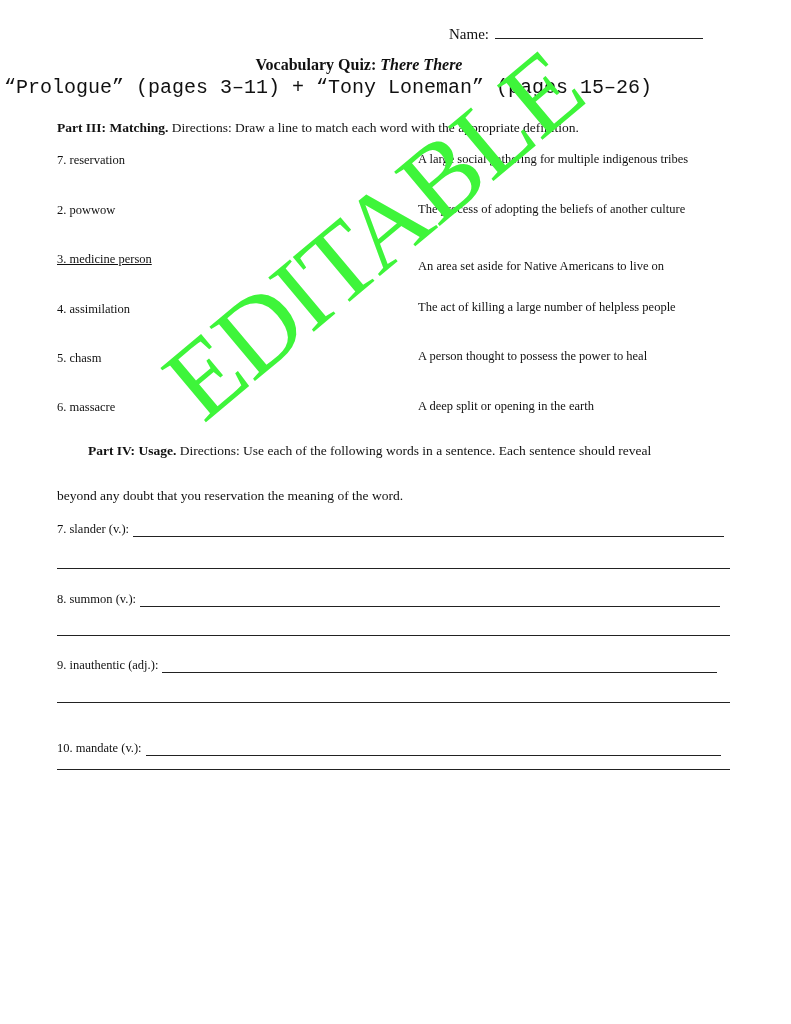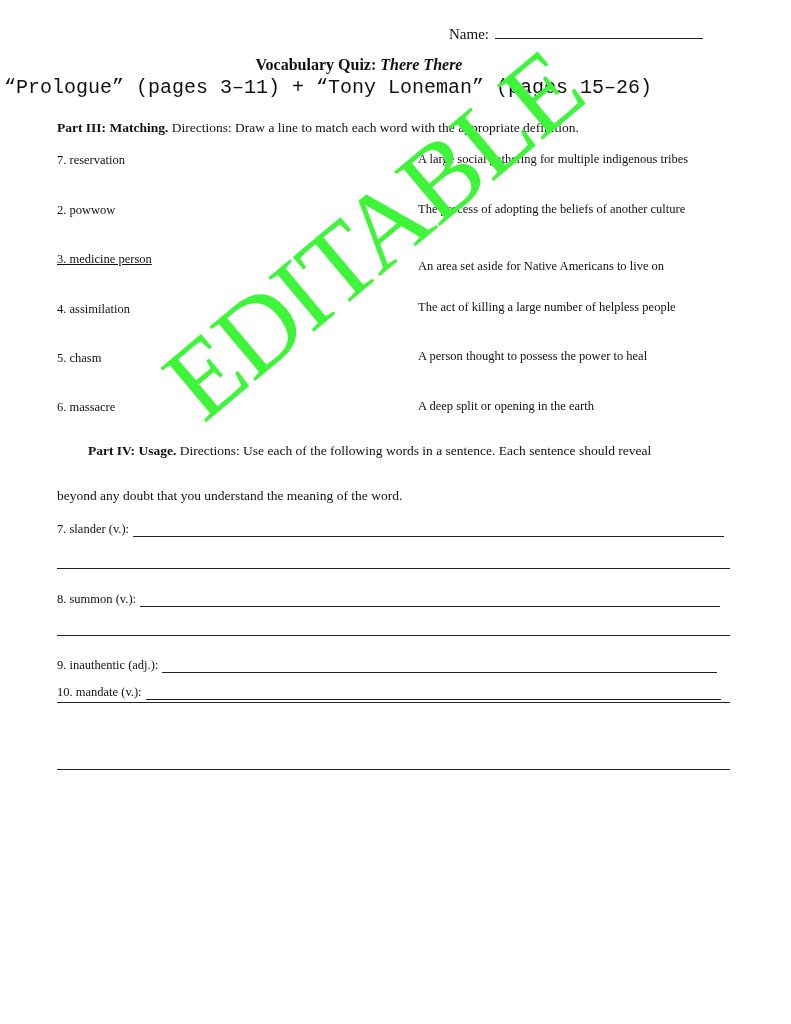--- a/index.html
+++ b/index.html
@@ -56,41 +56,41 @@
 <div class="abs def" style="top:202px;">The process of adopting the beliefs of another culture</div>
 <div class="abs def" style="top:259px;">An area set aside for Native Americans to live on</div>
 <div class="abs def" style="top:300px;">The act of killing a large number of helpless people</div>
 <div class="abs def" style="top:349px;">A person thought to possess the power to heal</div>
 <div class="abs def" style="top:399px;">A deep split or opening in the earth</div>
 
 <div class="abs section-head" style="top:443px;margin-left:31px;">
   <b>Part IV: Usage.</b>
   <span>Directions: Use each of the following words in a sentence.  Each sentence should reveal</span>
 </div>
-<div class="abs section-head" style="top:488px;">beyond any doubt that you understand the meaning of the word.</div>
+<div class="abs section-head" style="top:488px;">beyond any doubt that you reservation the meaning of the word.</div>
 
 <div class="abs usage-label" style="top:522px;">
   <span>7. slander (v.):</span>
     <span class="usage-fill" style="width:591px;"></span>
 </div>
 <div class="abs full-line" style="top:568px;"></div>
 
 <div class="abs usage-label" style="top:592px;">
   <span>8. summon (v.):</span>
     <span class="usage-fill" style="width:580px;"></span>
 </div>
 <div class="abs full-line" style="top:635px;"></div>
 
 <div class="abs usage-label" style="top:658px;">
   <span>9. inauthentic (adj.):</span>
     <span class="usage-fill" style="width:555px;"></span>
 </div>
 <div class="abs full-line" style="top:702px;"></div>
 
-<div class="abs usage-label" style="top:685px;align-items:flex-end;">
+<div class="abs usage-label" style="top:741px;align-items:flex-end;">
   <span>10. mandate (v.):</span>
     <span class="usage-fill" style="width:575px;"></span>
 </div>
 <div class="abs full-line" style="top:769px;"></div>
 
 <div class="watermark-wrap">
   <div class="abs watermark" style="top:330px; left:215px;">EDITABLE</div>
 </div>
 
 </body></html>

